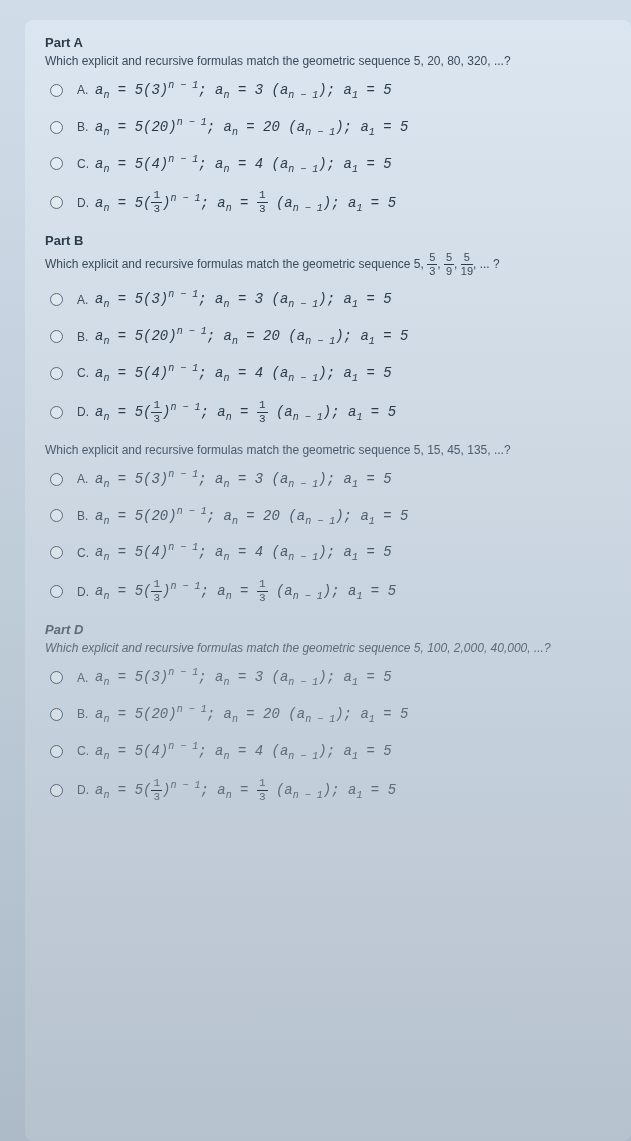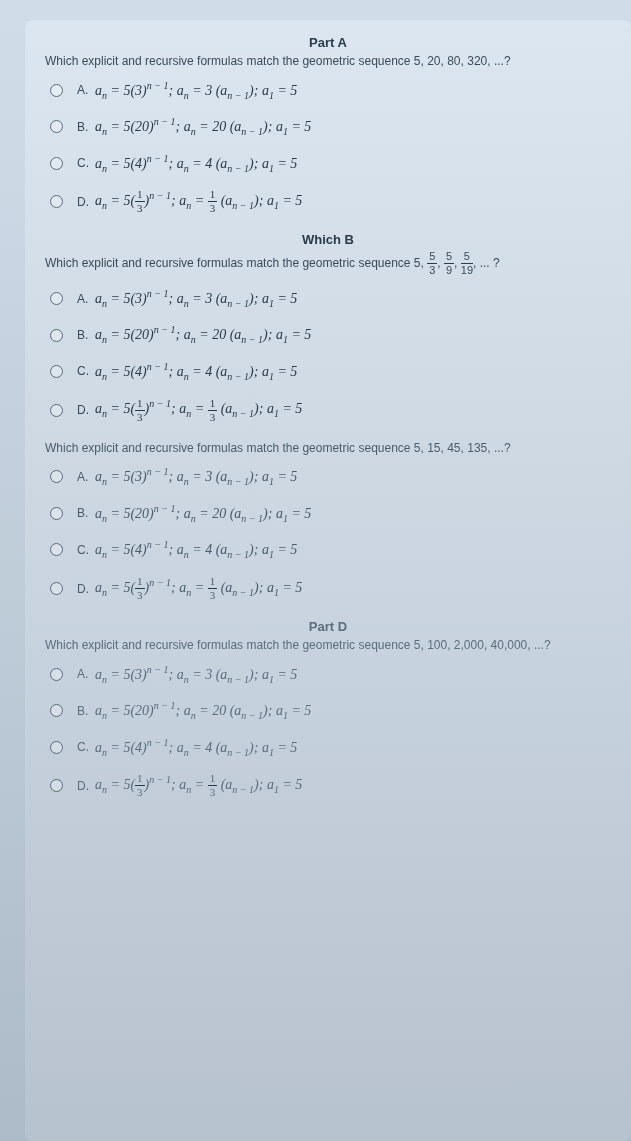--- a/index.html
+++ b/index.html
@@ -18,21 +18,20 @@
       min-height: 1121px;
     }
     .part {
       margin-bottom: 18px;
     }
     .part-title {
       font-size: 13px;
       font-weight: bold;
       color: #2a3b4a;
       margin-bottom: 4px;
-      text-align: center;
     }
     .question {
       font-size: 12px;
       color: #3a4b5a;
       margin-bottom: 12px;
     }
     .option {
       display: flex;
       align-items: center;
       margin-bottom: 16px;
@@ -49,21 +48,21 @@
     }
     .letter {
       font-size: 12px;
       color: #3a4b5a;
       width: 18px;
       flex-shrink: 0;
     }
     .formula {
       font-size: 14px;
       color: #2a3b4a;
-      font-family: Liberation Serif, serif;
+      font-family: Liberation Mono, monospace;
       font-style: italic;
     }
     .formula sub {
       font-size: 10px;
       font-style: italic;
     }
     .frac {
       display: inline-block;
       vertical-align: middle;
       text-align: center;
@@ -79,21 +78,21 @@
     .frac .den {
       display: block;
       padding-top: 1px;
     }
     .sup {
       font-size: 10px;
       vertical-align: super;
     }
     .faded-1 .part-title, .faded-1 .question { color: #4b5c6b; }
     .faded-1 .formula, .faded-1 .letter { color: #4b5c6b; }
-    .faded-2 .part-title, .faded-2 .question { color: #5c6d7c; }
+    .faded-2 .part-title, .faded-2 .question { color: #5c6d7c; font-style: italic; }
     .faded-2 .formula, .faded-2 .letter { color: #5c6d7c; }
   </style>
 </head>
 <body>
 
 <div class="container">
   <div id="parts-root">
       <div class="part">
         <div class="part-title">Part A</div>
         <div class="question">Which explicit and recursive formulas match the geometric sequence 5, 20, 80, 320, ...?</div>
@@ -112,21 +111,21 @@
           <span class="letter">C.</span>
           <span><span class="formula"><i>a</i><sub>n</sub> = 5(4)<span class="sup"><i>n</i> − 1</span>; <i>a</i><sub>n</sub> = 4 (<i>a</i><sub><i>n</i> − 1</sub>); <i>a</i><sub>1</sub> = 5</span></span>
         </div>
         <div class="option">
           <span class="radio"></span>
           <span class="letter">D.</span>
           <span><span class="formula"><i>a</i><sub>n</sub> = 5(<span class="frac"><span class="num">1</span><span class="den">3</span></span>)<span class="sup"><i>n</i> − 1</span>; <i>a</i><sub>n</sub> = <span class="frac"><span class="num">1</span><span class="den">3</span></span> (<i>a</i><sub><i>n</i> − 1</sub>); <i>a</i><sub>1</sub> = 5</span></span>
         </div>
       </div>
       <div class="part">
-        <div class="part-title">Which B</div>
+        <div class="part-title">Part B</div>
         <div class="question">Which explicit and recursive formulas match the geometric sequence 5, <span class="frac"><span class="num">5</span><span class="den">3</span></span>, <span class="frac"><span class="num">5</span><span class="den">9</span></span>, <span class="frac"><span class="num">5</span><span class="den">19</span></span>, ... ?</div>
         <div class="option">
           <span class="radio"></span>
           <span class="letter">A.</span>
           <span><span class="formula"><i>a</i><sub>n</sub> = 5(3)<span class="sup"><i>n</i> − 1</span>; <i>a</i><sub>n</sub> = 3 (<i>a</i><sub><i>n</i> − 1</sub>); <i>a</i><sub>1</sub> = 5</span></span>
         </div>
         <div class="option">
           <span class="radio"></span>
           <span class="letter">B.</span>
           <span><span class="formula"><i>a</i><sub>n</sub> = 5(20)<span class="sup"><i>n</i> − 1</span>; <i>a</i><sub>n</sub> = 20 (<i>a</i><sub><i>n</i> − 1</sub>); <i>a</i><sub>1</sub> = 5</span></span>

